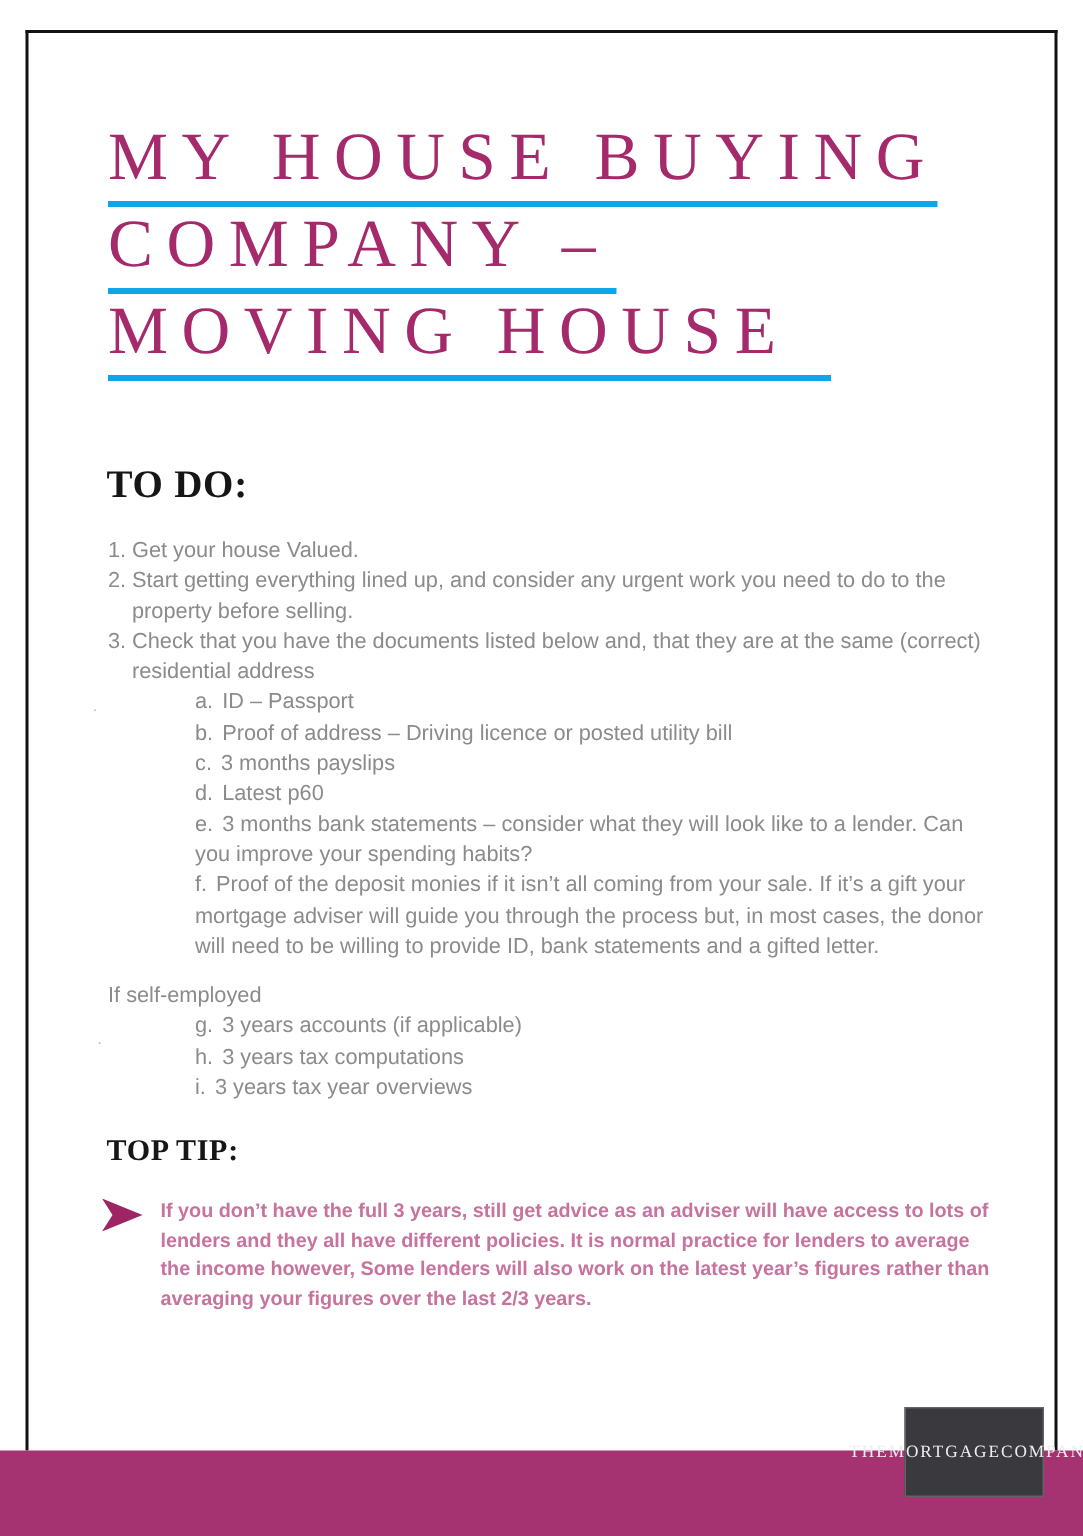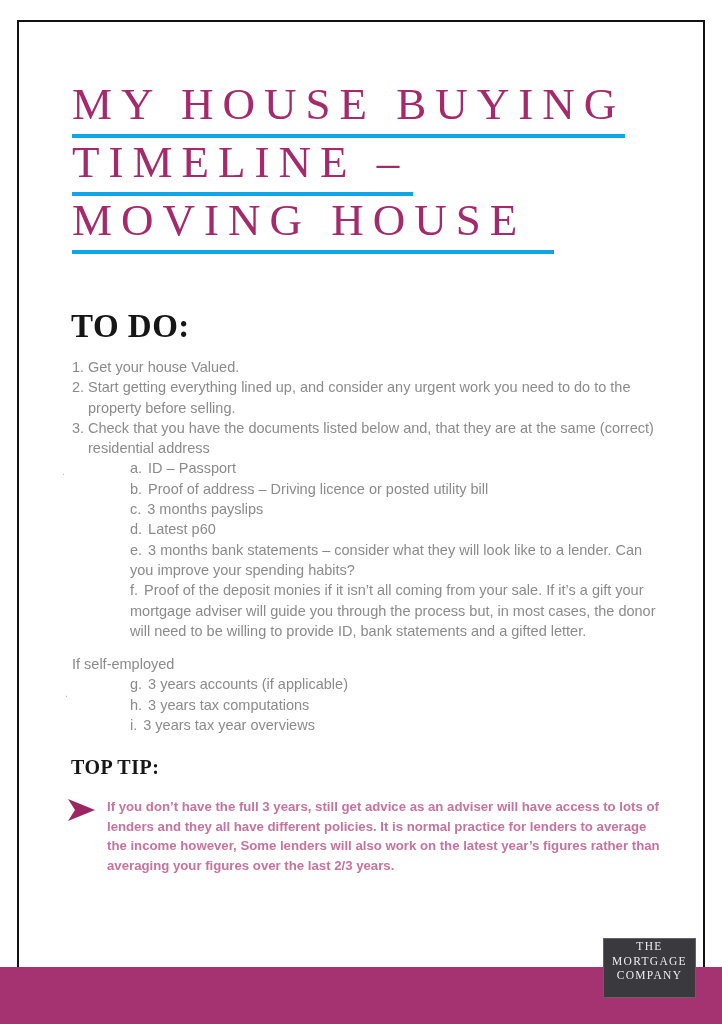--- a/index.html
+++ b/index.html
@@ -30,21 +30,21 @@
   }
   .t-line.l2 > span { padding-right: 5px; }
   .t-line.l3 > span { padding-right: 28px; }
 
   
   .sec-heading {
     position: absolute; left: 71px;
     font-family: "Liberation Serif", serif; font-weight: 700;
     color: #161616; letter-spacing: 0.5px;
   }
-  #todo-heading { top: 308px; font-size: 33px; }
+  #todo-heading { top: 308px; font-size: 26px; }
   #toptip-heading { top: 756px; font-size: 20px; }
 
   
   .todo-list {
     position: absolute; left: 72px; top: 357px; width: 584px;
     font-size: 14.5px; line-height: 20.3px; color: #8b8b8b;
   }
   .num-item { display: flex; }
   .num-item .marker { flex: none; width: 16px; }
   .num-item .item-text { flex: 1; }
@@ -63,21 +63,21 @@
   }
 
   
   .bottom-bar {
     position: absolute; left: 0; bottom: 0; width: 722px; height: 57px;
     background: #a53372;
   }
   .logo-box {
     position: absolute; left: 603px; top: 938px; width: 93px; height: 60px;
     background: #3a393e; border: 1px solid #636266;
-    display: flex; flex-direction: column; align-items: center; 
+    display: flex; flex-direction: row; align-items: center; justify-content: center;
     z-index: 3;
   }
   .logo-box span {
     font-family: "Liberation Serif", serif; color: #efedee;
     font-size: 11.5px; line-height: 14.5px; letter-spacing: 1.3px; text-align: center;
   }
 
   
   .stray { position: absolute; color: #b3b3b3; font-size: 10px; line-height: 4px; }
   .stray.s1 { left: 62px; top: 470px; }
@@ -85,21 +85,21 @@
 </style>
 </head>
 <body>
 
 <div class="page">
 
   <div class="frame"></div>
 
   <h1 class="title">
     <span class="t-line l1"><span>MY HOUSE BUYING</span></span>
-    <span class="t-line l2"><span>TIMELINE –</span></span>
+    <span class="t-line l2"><span>COMPANY –</span></span>
     <span class="t-line l3"><span>MOVING HOUSE</span></span>
   </h1>
 
   <h2 class="sec-heading" id="todo-heading">TO DO:</h2>
 
   <div class="todo-list">
 
     <div class="num-item">
       <span class="marker">1.</span>
       <span class="item-text">Get your house Valued.</span>

